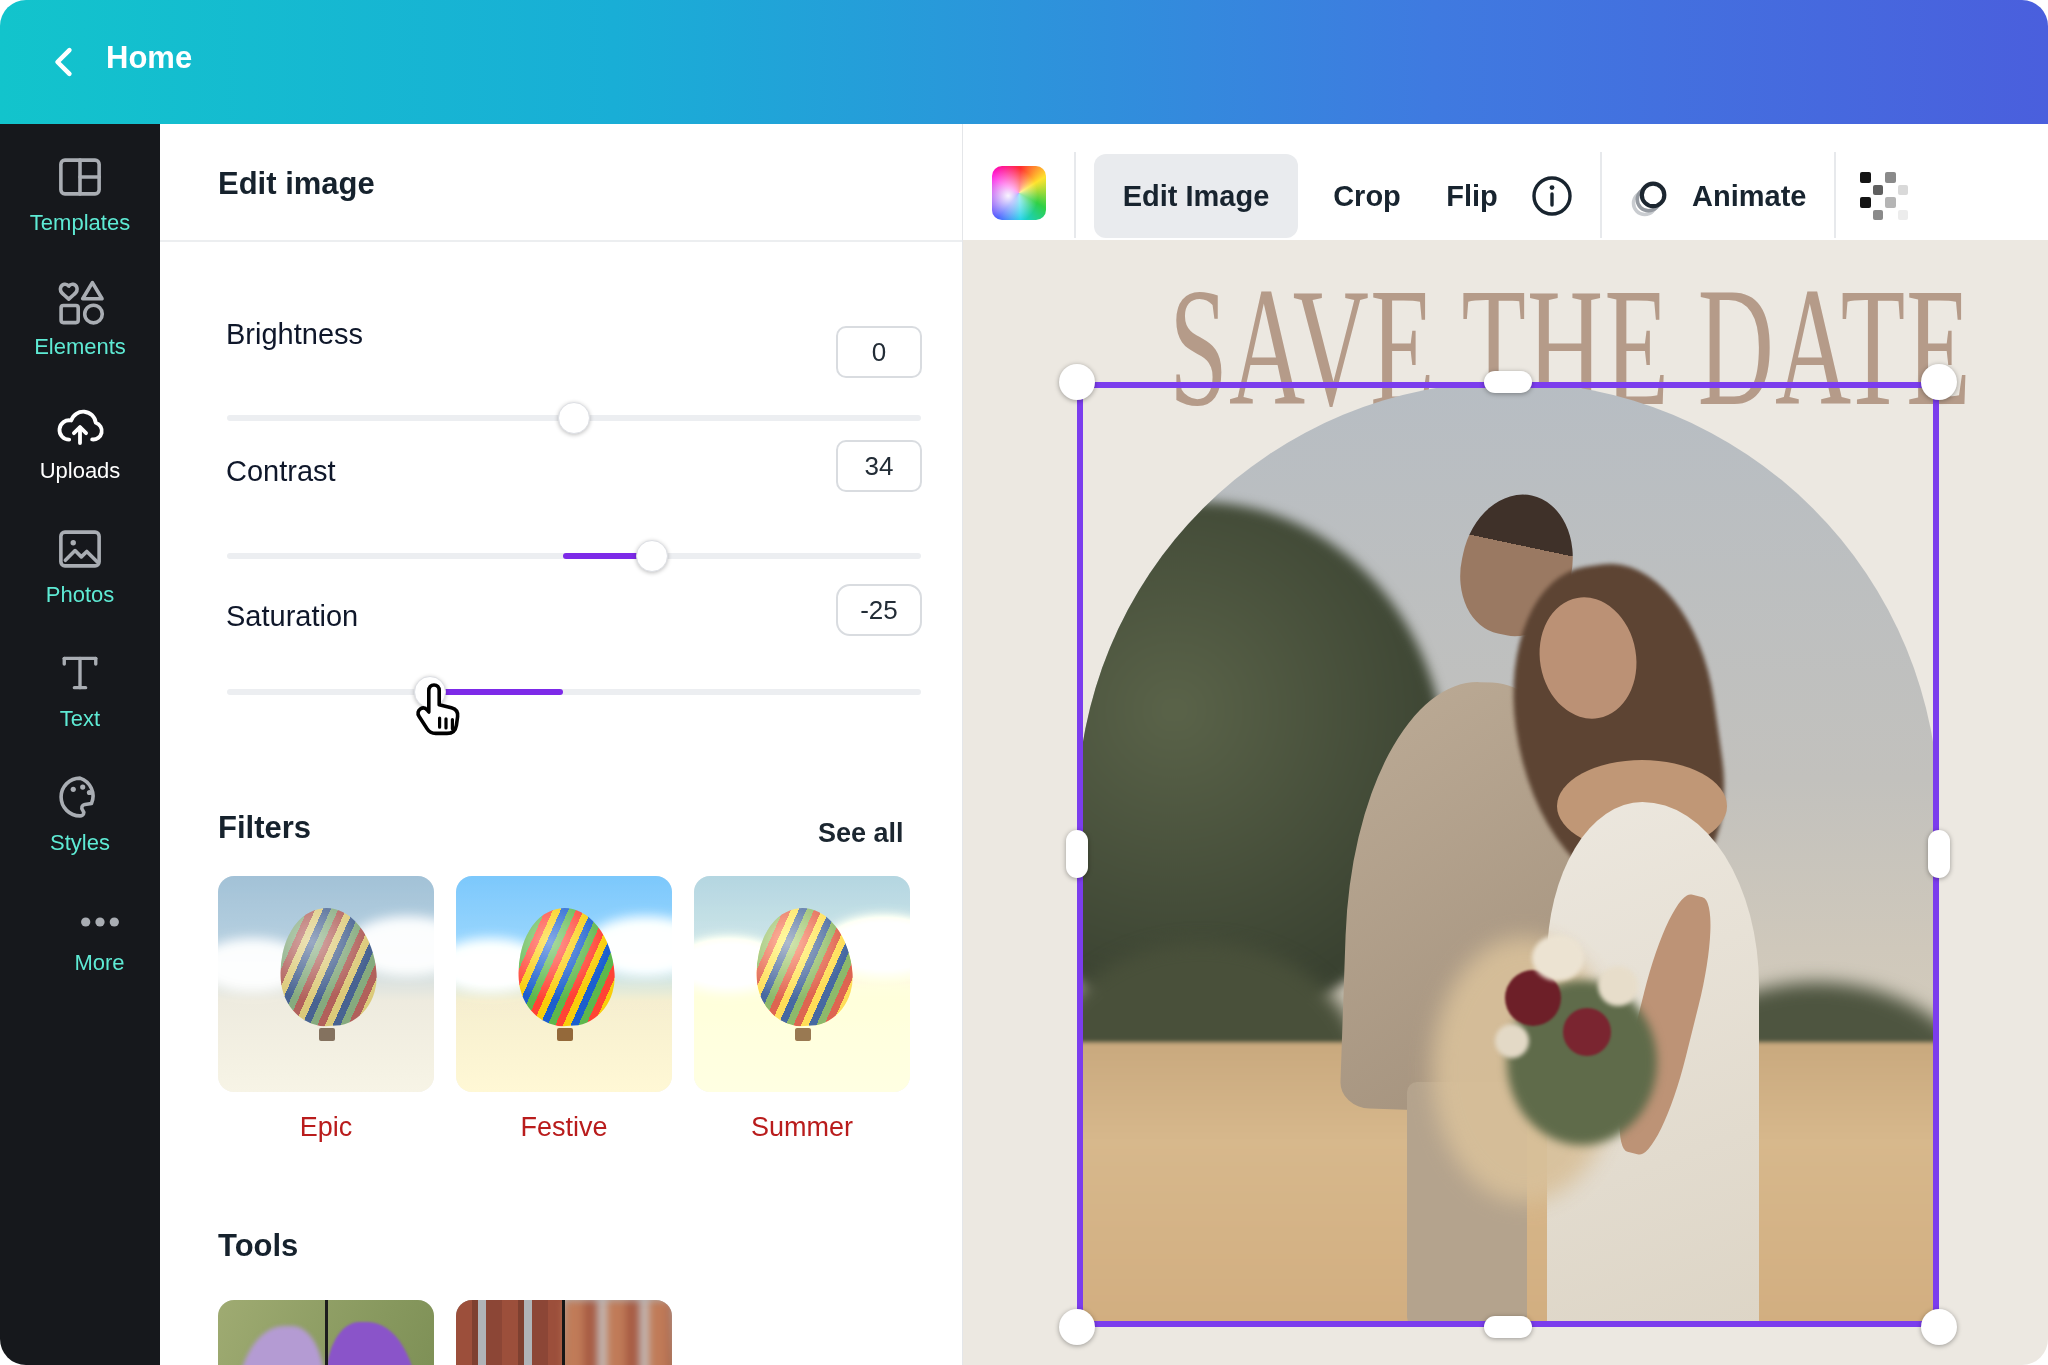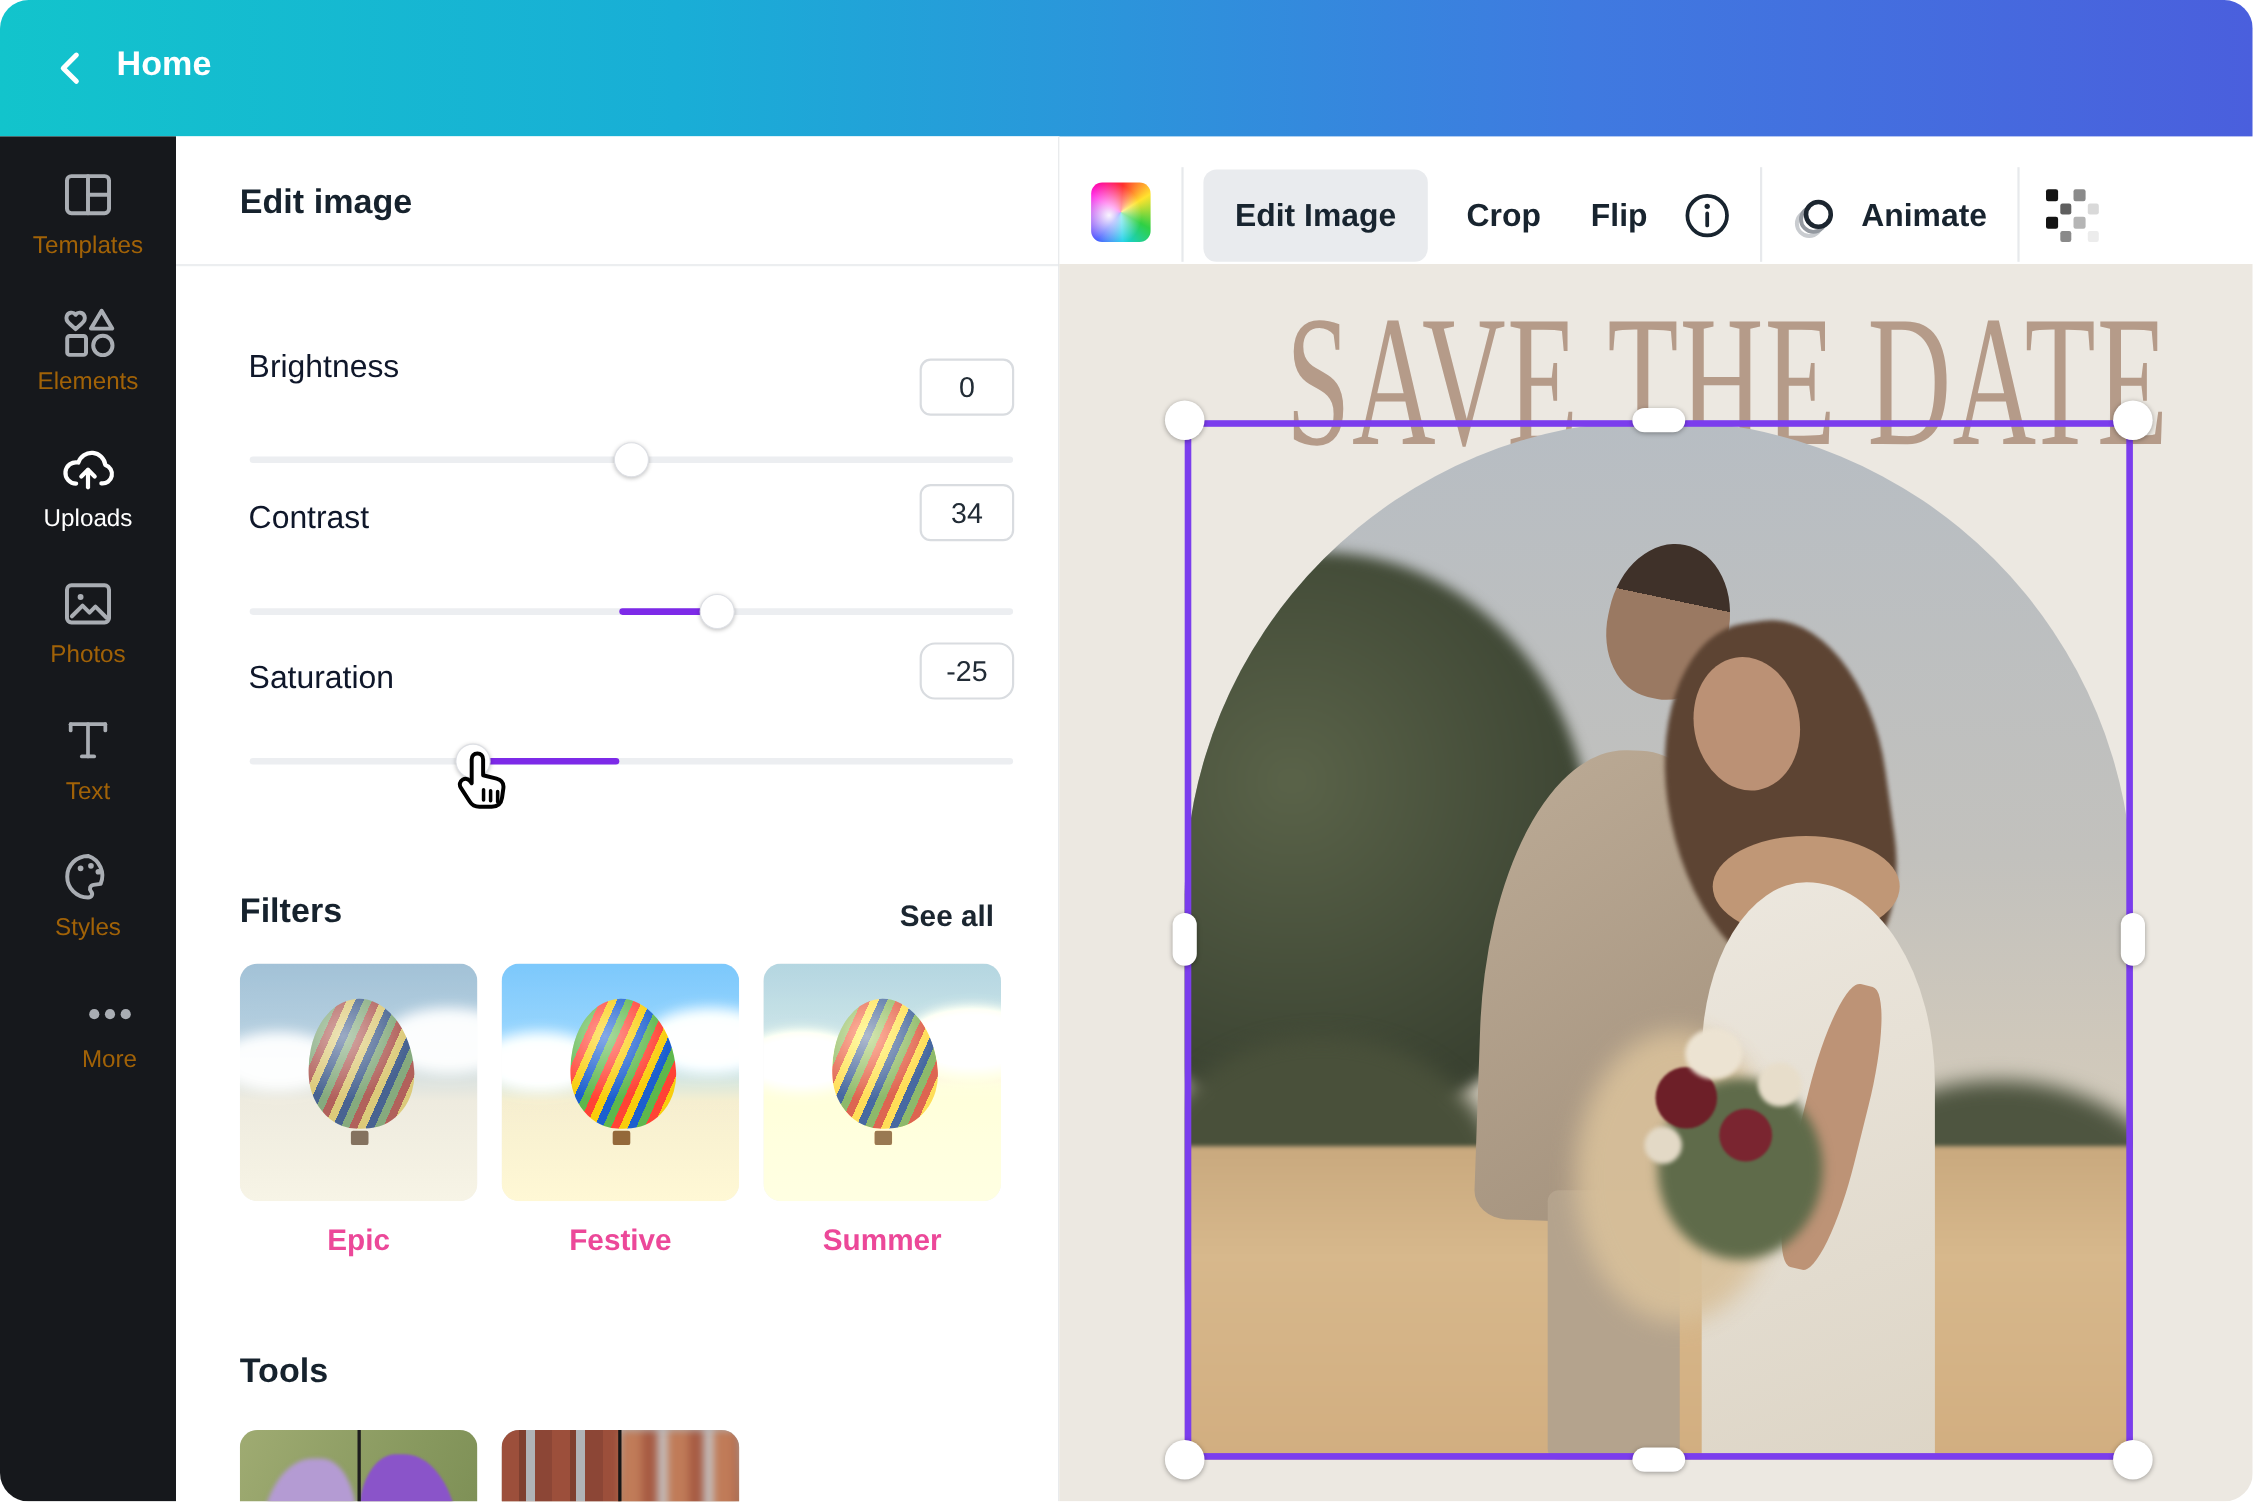--- a/index.html
+++ b/index.html
@@ -10,21 +10,21 @@
   
   .header{position:absolute;left:0;top:0;width:2048px;height:124px;
           background:linear-gradient(90deg,#12c4cc 0%,#19aed6 30%,#3f7ae0 70%,#4a5fdd 100%);}
   .back-btn{position:absolute;left:38px;top:36px;width:52px;height:52px;cursor:pointer;}
   .home-label{position:absolute;left:106px;top:40px;color:#ffffff;font-size:31px;font-weight:700;}
 
   
   .sidebar{position:absolute;left:0;top:124px;width:160px;height:1241px;background:#16181c;}
   .side-item{position:absolute;left:0;width:160px;height:130px;text-align:center;cursor:pointer;color:#a9adb3;}
   .side-item .icon-wrap{display:block;margin:0 auto;width:54px;height:54px;}
-  .side-item .side-label{display:block;margin-top:6px;font-size:22px;color:#a16207;}
+  .side-item .side-label{display:block;margin-top:6px;font-size:22px;color:#5eead4;}
   .side-item.active .side-label{color:#ffffff;}
   .side-item svg{stroke:#a9adb3;}
   .side-item.active svg{stroke:#ffffff;}
   .side-item svg .fillpart{fill:#a9adb3;}
 
   
   .panel{position:absolute;left:160px;top:124px;width:803px;height:1241px;background:#ffffff;}
   .panel-right-divider{position:absolute;left:962px;top:124px;width:1px;height:1241px;background:#e4e6e9;}
   .panel-title{position:absolute;left:218px;top:166px;font-size:31px;font-weight:700;color:#16222d;}
   .panel-divider{position:absolute;left:160px;top:240px;width:803px;height:2px;background:#eceef0;}
@@ -35,21 +35,21 @@
   .track{position:absolute;left:227px;width:694px;height:6px;border-radius:3px;background:#eceef1;cursor:pointer;}
   .track-fill{position:absolute;top:0;height:6px;border-radius:3px;background:#7d2ae8;}
   .thumb{position:absolute;top:50%;transform:translate(-50%,-50%);width:32px;height:32px;border-radius:50%;
          background:#ffffff;border:1px solid #dddfe4;box-shadow:0 1px 4px rgba(0,0,0,.25);cursor:grab;}
 
   .filters-title,.tools-title{position:absolute;left:218px;font-size:31px;font-weight:700;color:#16222d;}
   .see-all{position:absolute;left:818px;top:818px;width:104px;font-size:27px;font-weight:700;color:#1b2630;cursor:pointer;}
 
   .thumb-card{position:absolute;width:216px;height:216px;border-radius:16px;overflow:hidden;cursor:pointer;
               box-shadow:inset 0 0 0 1px rgba(0,0,0,.05);}
-  .thumb-label{position:absolute;width:216px;text-align:center;font-size:27px;color:#ec4899;font-weight:bold;}
+  .thumb-label{position:absolute;width:216px;text-align:center;font-size:27px;color:#b91c1c;}
 
   
   .scene{position:absolute;inset:0;background:linear-gradient(180deg,#8cc2e7 0%,#a5d0ec 32%,#efead4 58%,#f8f3da 100%);}
   .cloud{position:absolute;background:#ffffff;border-radius:50%;filter:blur(6px);opacity:.95;}
   .balloon{position:absolute;left:62px;top:32px;width:96px;height:118px;
            border-radius:50% 50% 46% 46% / 58% 58% 42% 42%;transform:rotate(-4deg);
            background:repeating-linear-gradient(118deg,#d94f45 0 7px,#e8c93f 7px 14px,#2f5fae 14px 21px,#6fae62 21px 28px);}
   .balloon::after{content:"";position:absolute;inset:0;border-radius:inherit;
            background:radial-gradient(circle at 35% 28%,rgba(255,255,255,.45),rgba(255,255,255,0) 55%);}
   .basket{position:absolute;left:101px;top:152px;width:16px;height:13px;background:#8a6b4a;border-radius:2px;}

